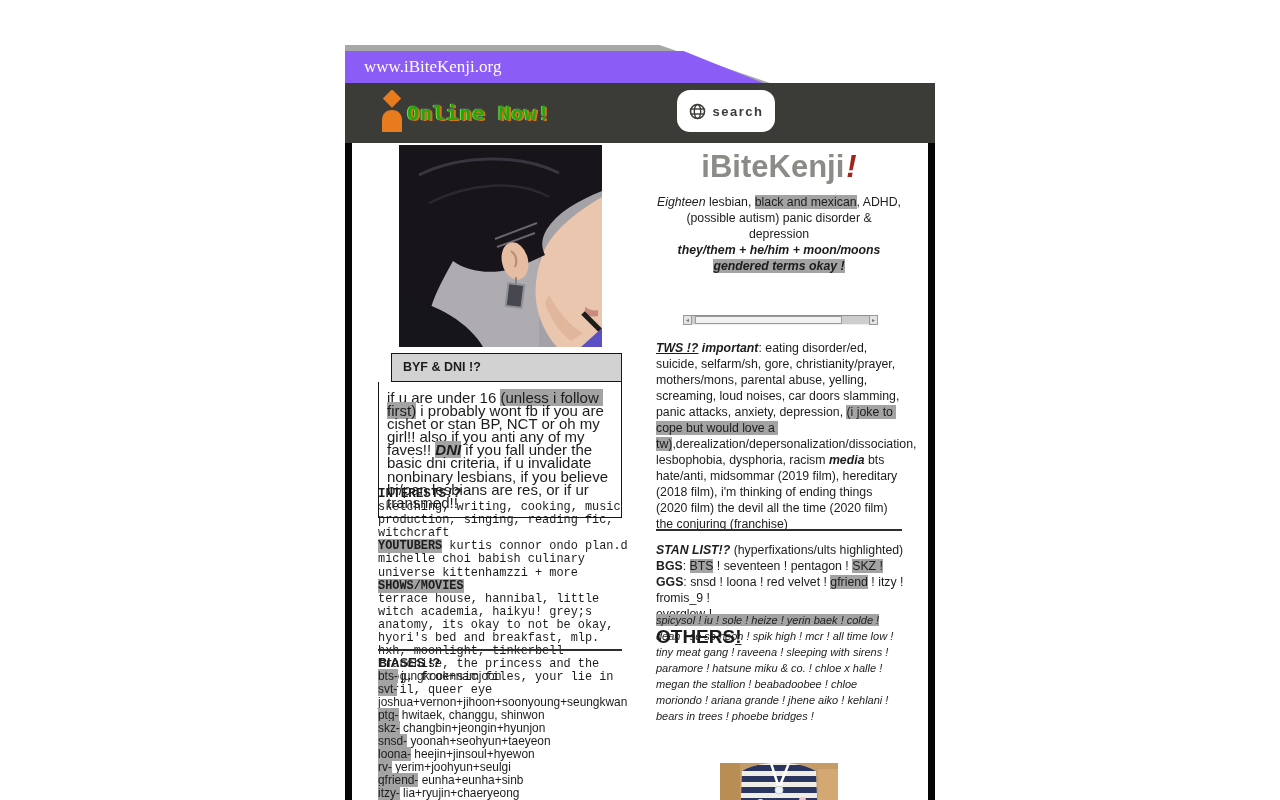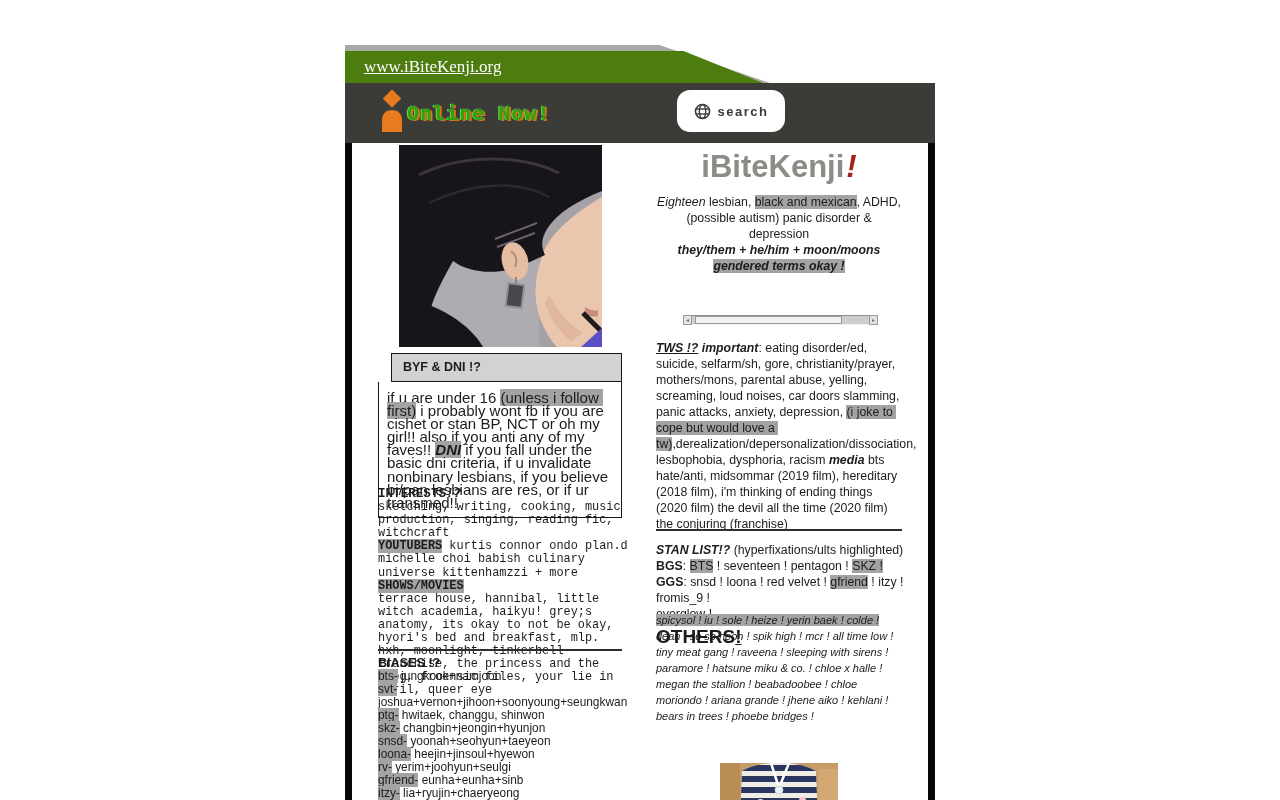--- a/index.html
+++ b/index.html
@@ -10,32 +10,32 @@
   
   .rich { white-space:pre-wrap; }
   .b { font-weight:700; }
   .i { font-style:italic; }
   .u { text-decoration:underline; }
   .hl { background:#a3a3a3; }
 
   
   .banner-light { left:345px; top:45px; width:425px; height:38px; background:#a6a9a6;
                   clip-path:polygon(0 0, 74% 0, 100% 100%, 0 100%); }
-  .banner { left:345px; top:51px; width:418px; height:32px; background:#4d7c0f;
+  .banner { left:345px; top:51px; width:418px; height:32px; background:#8b5cf6;
             clip-path:polygon(0 0, 81% 0, 100% 100%, 0 100%);
             font-family:"Liberation Serif", serif; font-size:17px; color:#fdfdfd;
-            line-height:31px; padding-left:19px;text-decoration:underline; }
+            line-height:31px; padding-left:19px; }
 
   
   .topbar { left:345px; top:83px; width:590px; height:60px; background:#3b3c38; }
   .user-icon { left:379px; top:90px; width:26px; height:44px; }
   .online { left:407px; top:101px; font-family:"DejaVu Sans Mono", monospace; font-weight:700;
             font-size:20px; letter-spacing:1px; color:#27a40e;
             text-shadow:2px 1px 0 #d4731c, -1px 0 0 #6fdd42, 0 0 2px rgba(255,255,255,.45); }
-  .search-btn { left:677px; top:90px; width:108px; height:42px; background:#ffffff; border:none;
+  .search-btn { left:677px; top:90px; width:98px; height:42px; background:#ffffff; border:none;
                 border-radius:13px; display:flex; align-items:center; justify-content:center; gap:7px;
                 font-family:"Liberation Sans", sans-serif; font-weight:700; font-size:13px;
                 letter-spacing:1.5px; color:#3b3c38; cursor:pointer; }
 
   
   .border-l { left:345px; top:143px; width:7px; height:657px; background:#060606; }
   .border-r { left:928px; top:143px; width:7px; height:657px; background:#060606; }
 
   
   .photo { left:399px; top:145px; width:203px; height:202px; }

